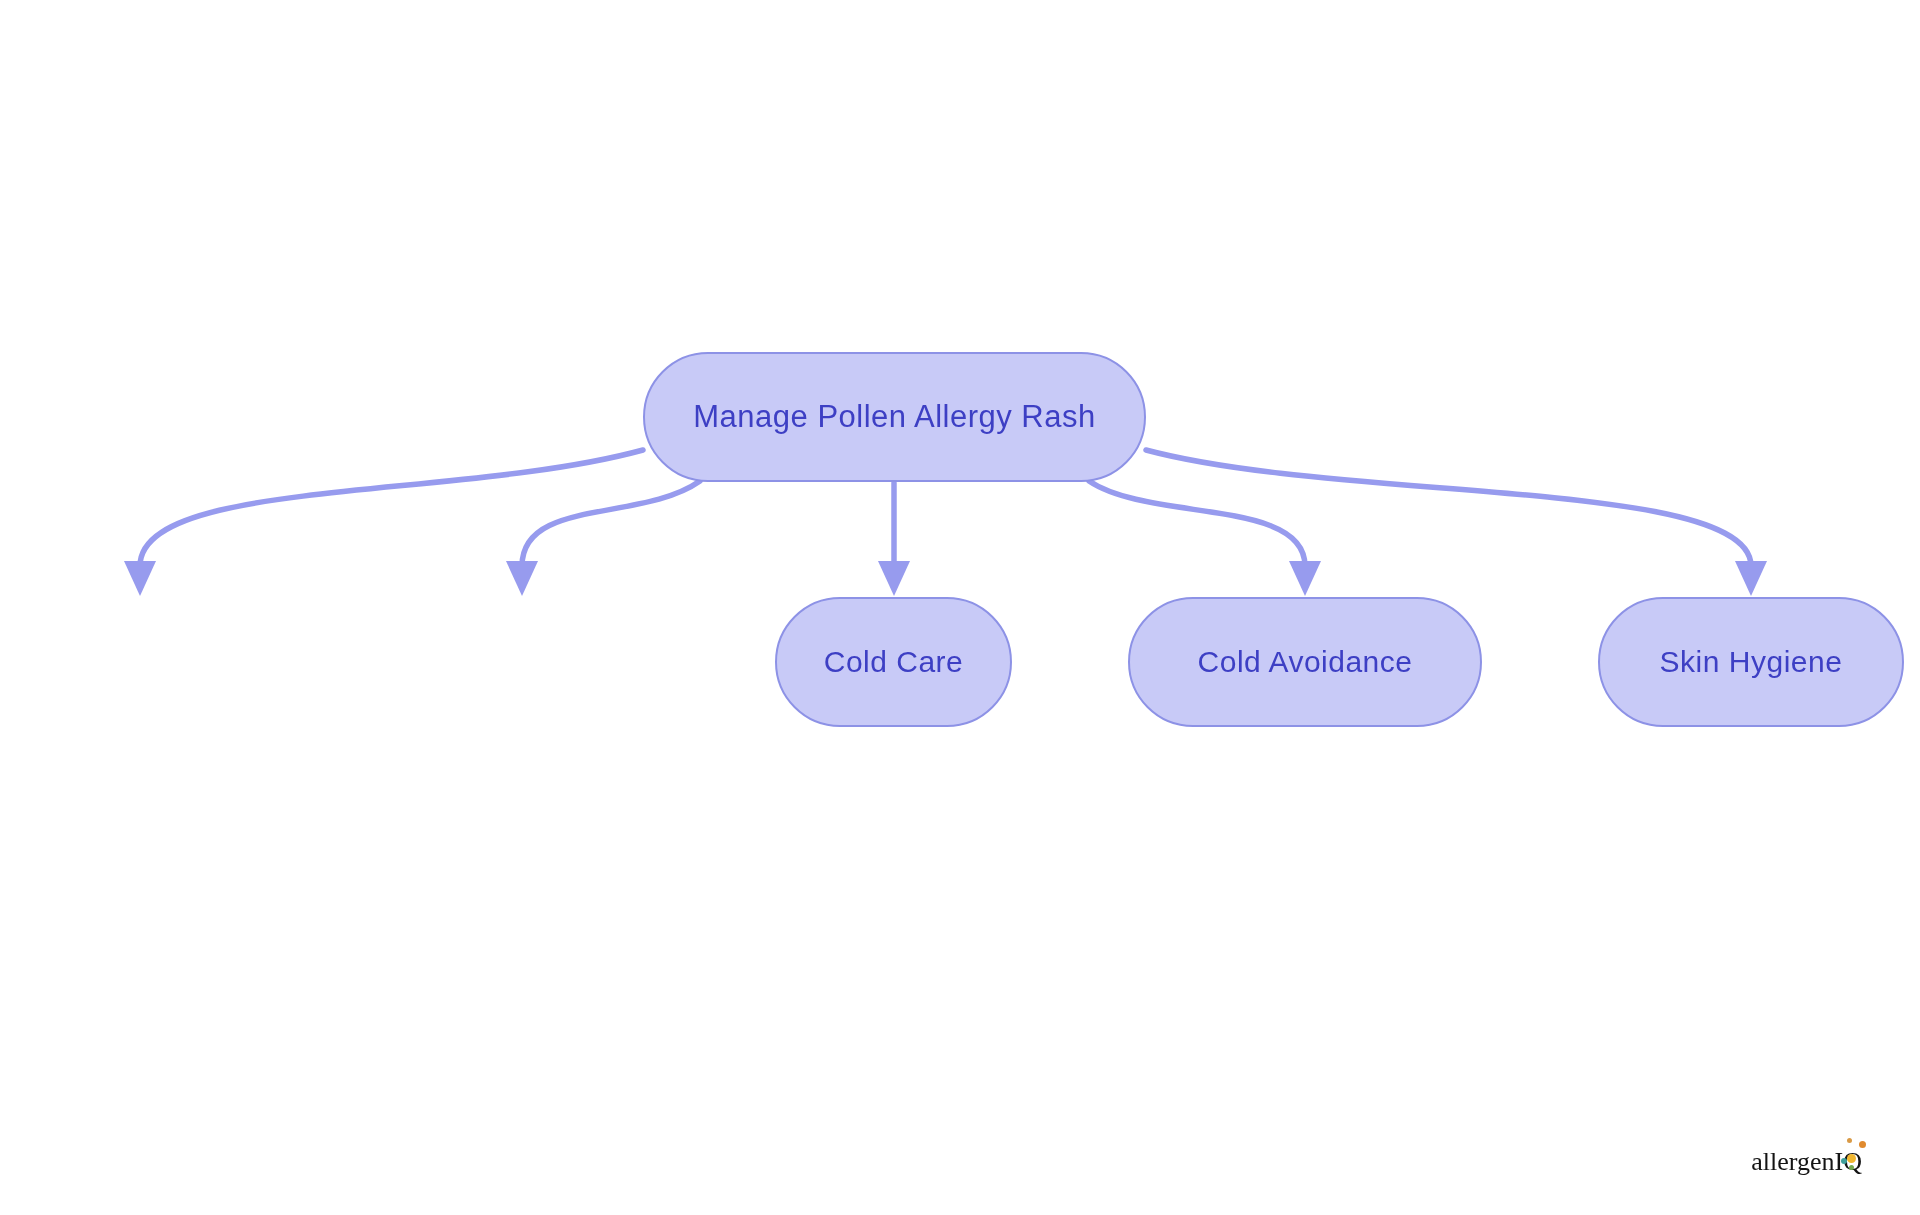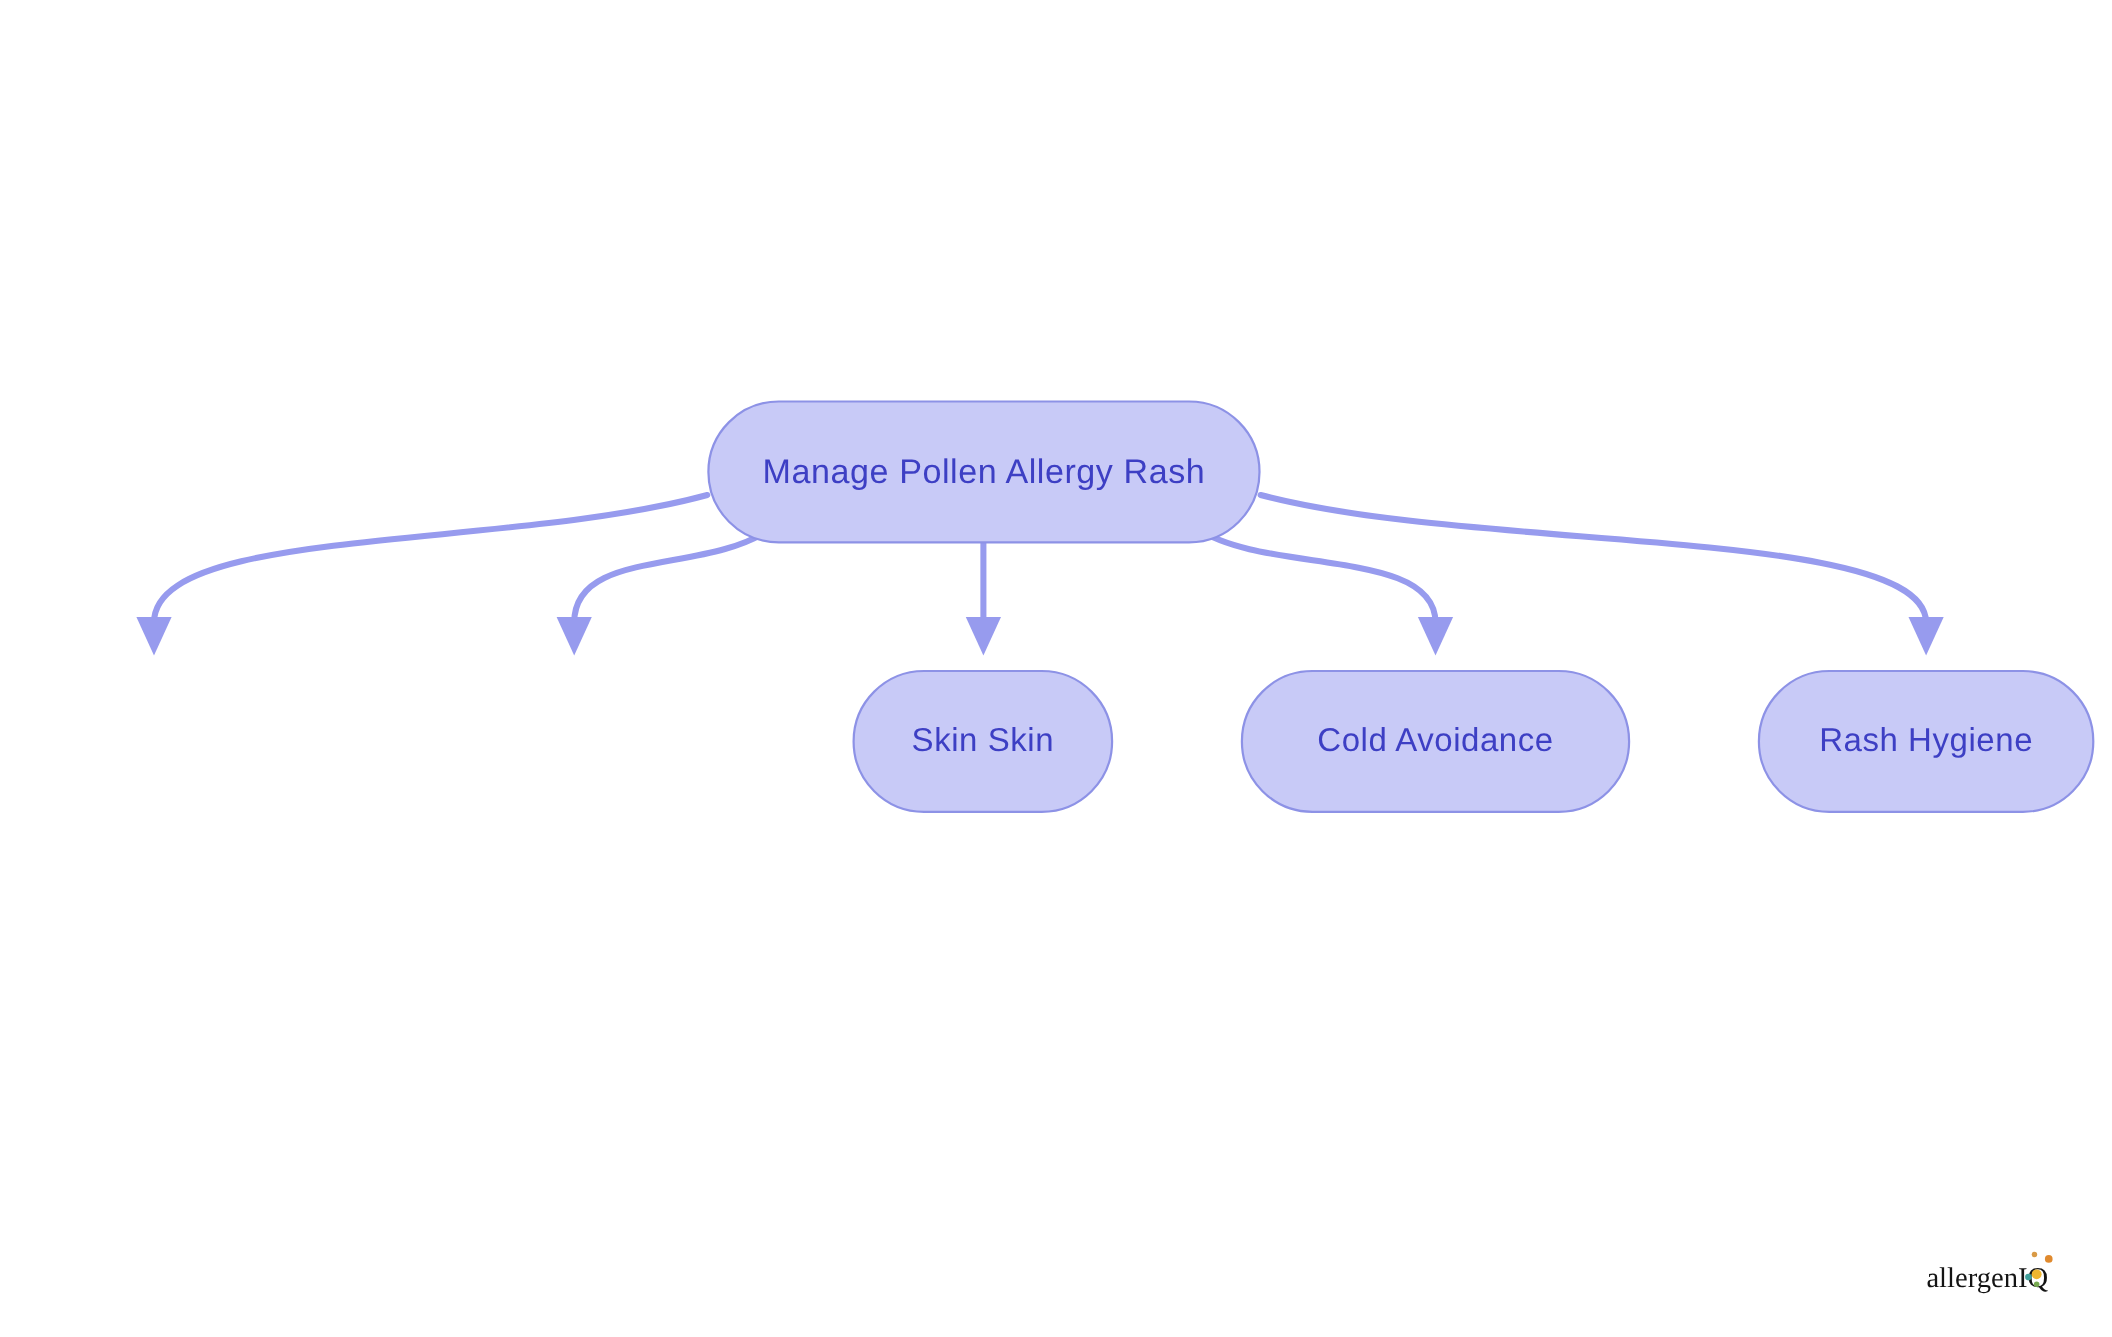--- a/index.html
+++ b/index.html
@@ -39,21 +39,20 @@
     background: var(--node-fill, #c8caf7);
     border: 2px solid var(--node-border, #8d92e6);
     border-radius: 65px;
     display: flex;
     align-items: center;
     justify-content: center;
     color: var(--label-text, #3d3fc4);
     font-size: 30px;
     letter-spacing: 0.5px;
     white-space: nowrap;
-    margin-top: 12px;
   }
   .node.root { font-size: 31px; }
   .watermark {
     position: absolute;
     right: 58px;
     bottom: 40px;
     font-family: "Liberation Serif", "DejaVu Serif", serif;
     font-size: 26px;
     color: #141414;
     line-height: 1;
@@ -92,29 +91,29 @@
     <path class="arrowhead" d="M 1735 561 L 1767 561 L 1751 596 Z"></path>
   </svg>
 
   <div class="node root" style="left:643px; top:352px; width:503px;">
     <span>Manage Pollen Allergy Rash</span>
   </div>
 
 
 
   <div class="node" style="left:775px; top:597px; width:237px;">
-    <span>Skin Skin</span>
+    <span>Cold Care</span>
   </div>
 
   <div class="node" style="left:1128px; top:597px; width:354px;">
     <span>Cold Avoidance</span>
   </div>
 
   <div class="node" style="left:1598px; top:597px; width:306px;">
-    <span>Rash Hygiene</span>
+    <span>Skin Hygiene</span>
   </div>
 
   <div class="watermark">
     <span>allergenIQ</span>
     <i class="dot d-orange-big"></i>
     <i class="dot d-orange-small"></i>
     <i class="dot d-gold"></i>
     <i class="dot d-teal"></i>
     <i class="dot d-green"></i>
   </div>

